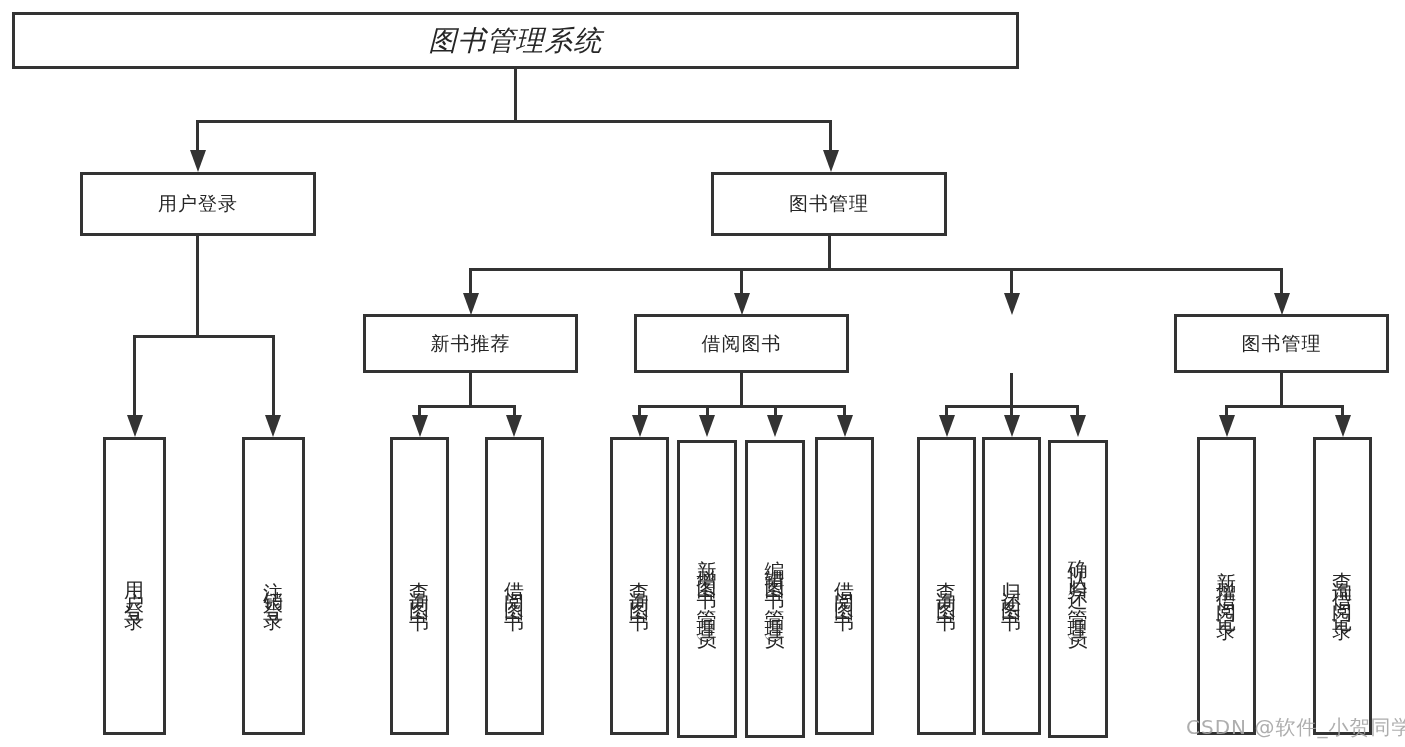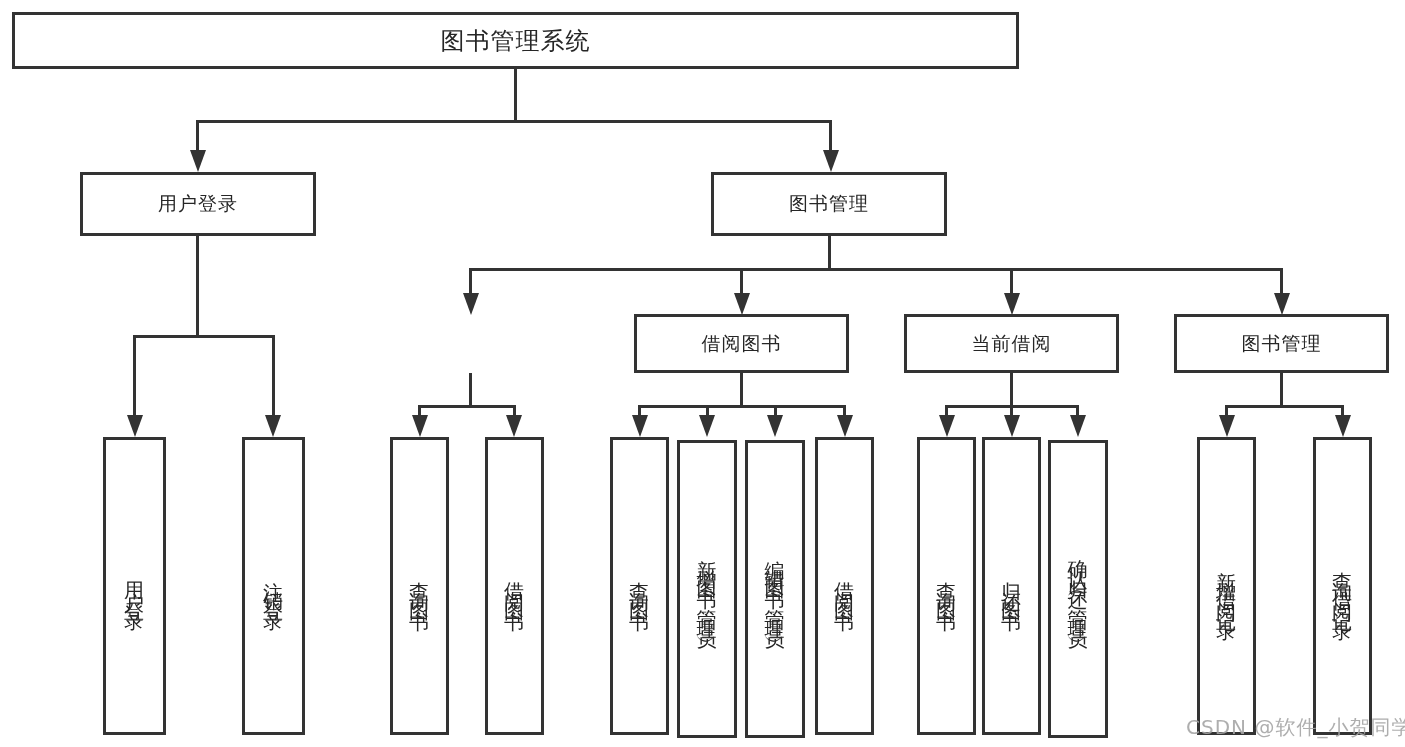--- a/index.html
+++ b/index.html
@@ -20,21 +20,21 @@
     position:absolute;
     box-sizing:border-box;
     border:3px solid var(--border);
     background:#fff;
     display:flex;align-items:center;justify-content:center;
     color:var(--text);
     font-size:19px;
     letter-spacing:1px;
     z-index:2;
   }
-  .box.title{font-size:24px;}
+  .box.title{font-size:28px;font-style:italic;}
   .vbox{
     position:absolute;
     box-sizing:border-box;
     border:3px solid var(--border);
     background:#fff;
     display:flex;align-items:center;justify-content:center;
     color:var(--text);
     z-index:2;
   }
   .vbox .vtext{
@@ -101,25 +101,25 @@
   <div class="hline" style="left:469px;top:268px;width:814px;height:3px;"></div>
   <div class="vline" style="left:469px;top:268px;width:3px;height:28px;"></div>
   <div class="vline" style="left:740px;top:268px;width:3px;height:28px;"></div>
   <div class="vline" style="left:1010px;top:268px;width:3px;height:28px;"></div>
   <div class="vline" style="left:1280px;top:268px;width:3px;height:28px;"></div>
   <div class="arrow" style="left:463px;top:293px;"></div>
   <div class="arrow" style="left:734px;top:293px;"></div>
   <div class="arrow" style="left:1004px;top:293px;"></div>
   <div class="arrow" style="left:1274px;top:293px;"></div>
 
+  <div class="box" style="left:363px;top:314px;width:215px;height:59px;">
+    <span>新书推荐</span>
+  </div>
   <div class="box" style="left:634px;top:314px;width:215px;height:59px;">
     <span>借阅图书</span>
-  </div>
-  <div class="box" style="left:904px;top:314px;width:215px;height:59px;">
-    <span>当前借阅</span>
   </div>
   <div class="box" style="left:1174px;top:314px;width:215px;height:59px;">
     <span>图书管理</span>
   </div>
 
   <div class="vline" style="left:469px;top:373px;width:3px;height:32px;"></div>
   <div class="hline" style="left:418px;top:405px;width:98px;height:3px;"></div>
   <div class="vline" style="left:418px;top:405px;width:3px;height:12px;"></div>
   <div class="vline" style="left:513px;top:405px;width:3px;height:12px;"></div>
   <div class="arrow" style="left:412px;top:415px;"></div>

